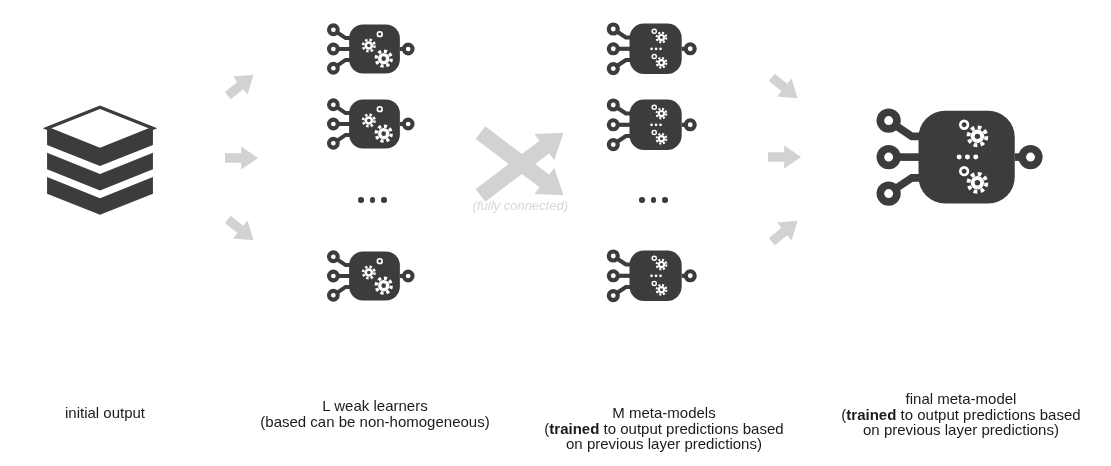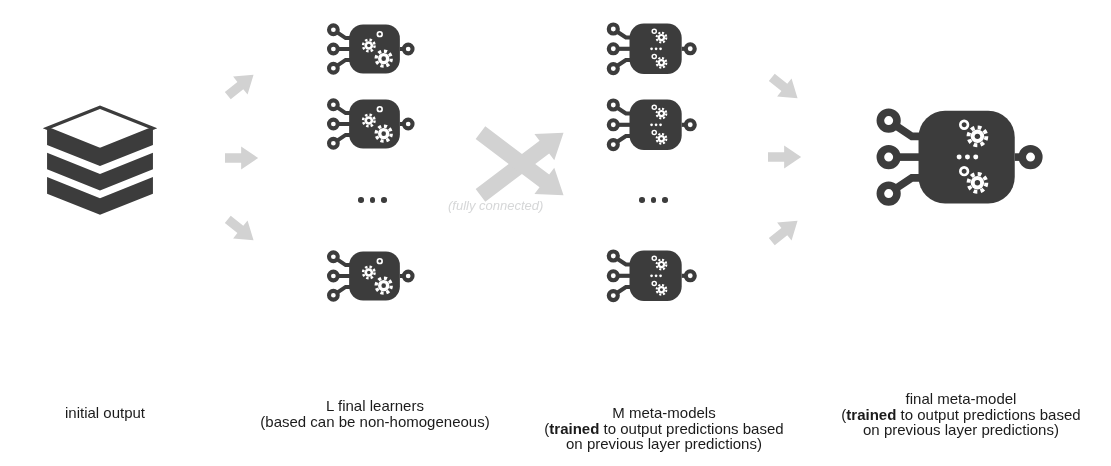--- a/index.html
+++ b/index.html
@@ -17,21 +17,21 @@
     overflow:hidden;
   }
   svg.icon{position:absolute;overflow:visible;display:block;}
   .caption{
     position:absolute;text-align:center;
     color:var(--text,#1b1b1b);
     font-size:15px;line-height:15.6px;white-space:nowrap;
   }
   .caption b{font-weight:bold;}
   .fc-label{
-    position:absolute;text-align:left;
+    position:absolute;text-align:right;
     color:var(--faded,#d6d7d8);
     font-size:13px;font-style:italic;white-space:nowrap;
   }
   .dots{position:absolute;display:flex;gap:6px;align-items:center;}
   .dot{width:5.5px;height:5.5px;border-radius:50%;background:var(--dark,#3c3c3c);}
   .rot-p39{transform:rotate(39deg);}
   .rot-m39{transform:rotate(-39deg);}
 </style>
 </head>
 <body>
@@ -152,21 +152,21 @@
 
   <svg class="icon" style="left:877px;top:104px" width="166" height="106.2" viewBox="0 0 100 64">
       <use href="#icon-meta"></use>
     </svg>
 
   <div class="caption" style="left:25px;top:405px;width:160px">
     <div>initial output</div>
   </div>
 
   <div class="caption" style="left:253px;top:398px;width:244px">
-    <div>L final learners</div>
+    <div>L weak learners</div>
     <div>(based can be non-homogeneous)</div>
   </div>
 
   <div class="caption" style="left:537px;top:405px;width:254px">
     <div>M meta-models</div>
     <div><span>(</span><b>trained</b><span> to output predictions based</span></div>
     <div>on previous layer predictions)</div>
   </div>
 
   <div class="caption" style="left:831px;top:391px;width:260px">

